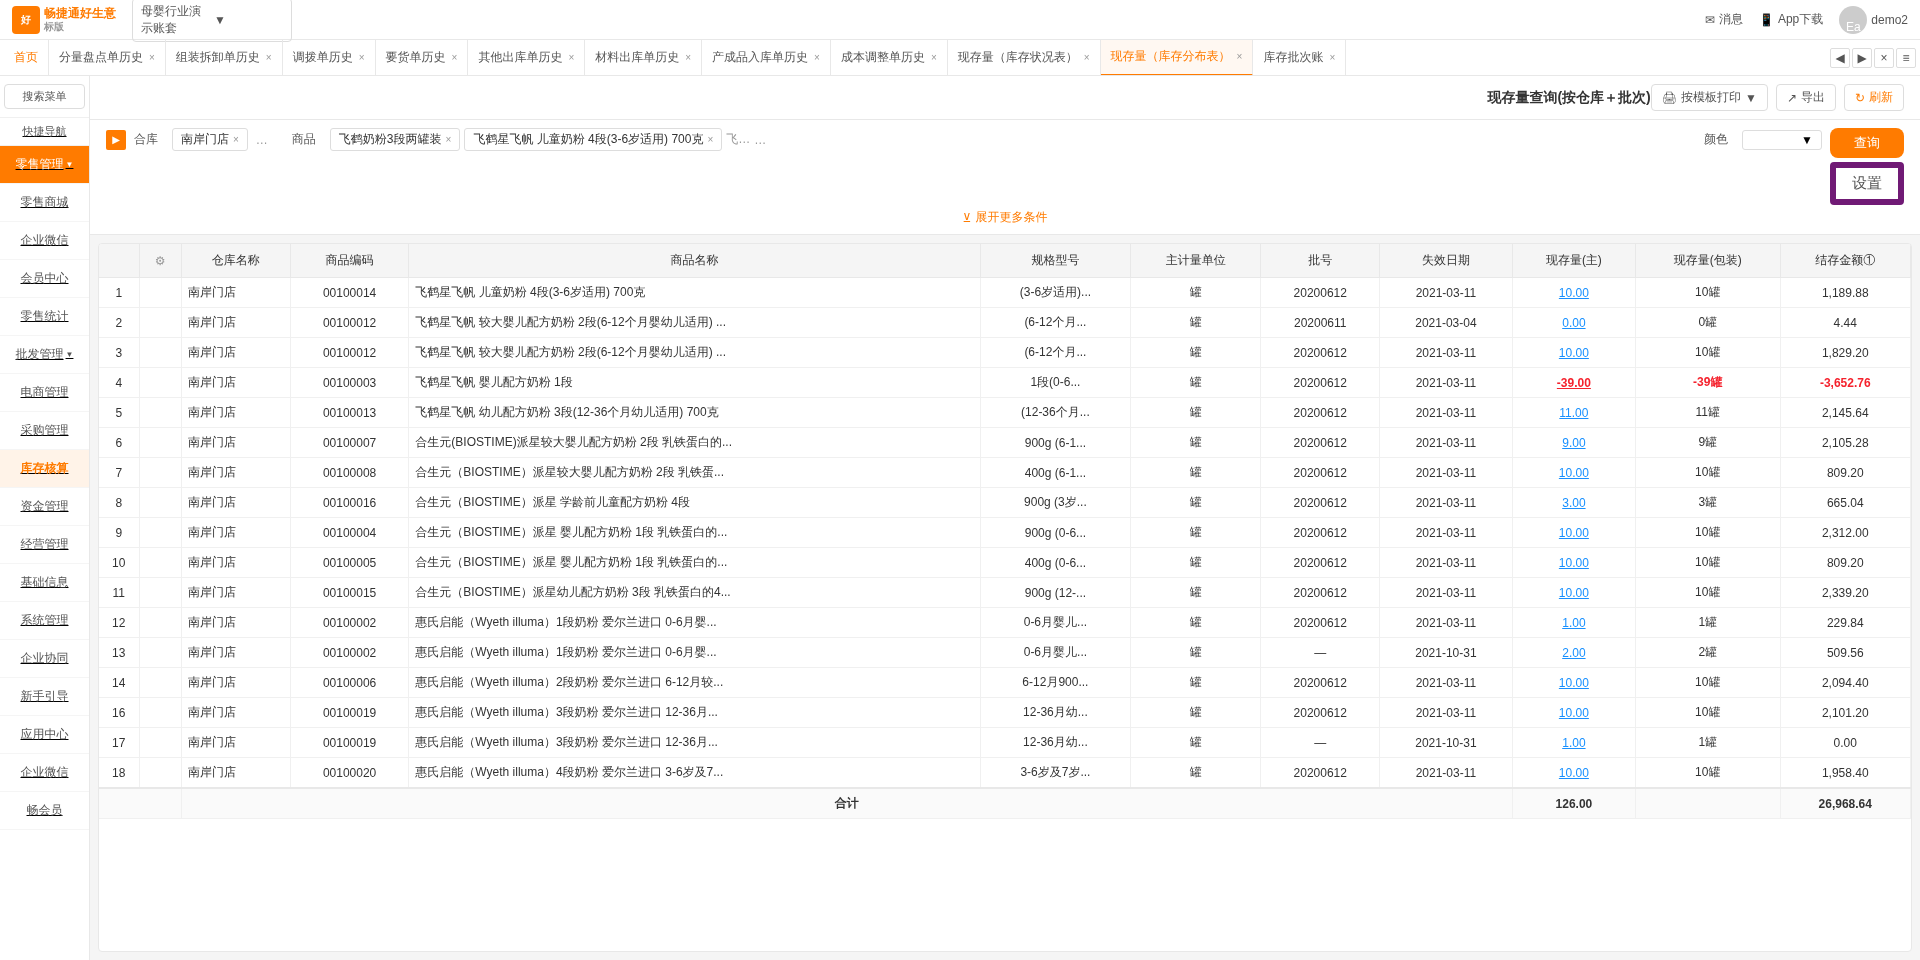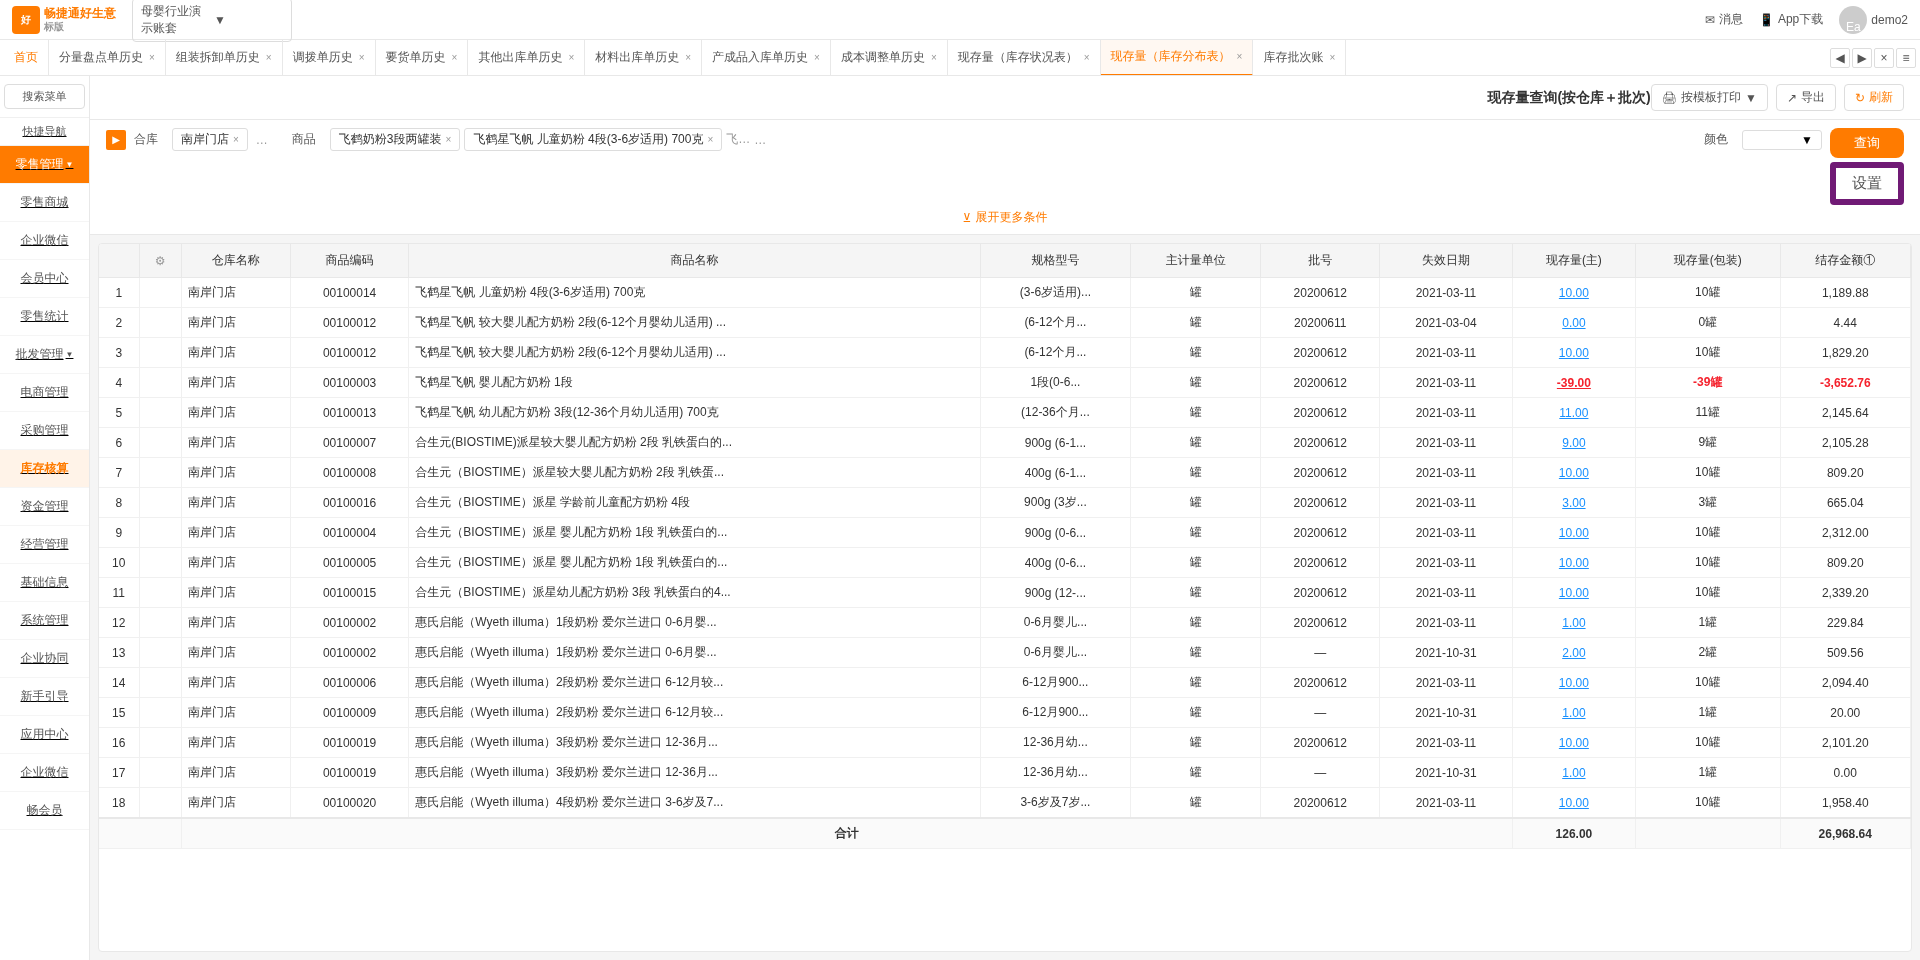--- a/index.html
+++ b/index.html
@@ -505,34 +505,20 @@
     <td class="left" style="max-width:320px;overflow:hidden;text-overflow:ellipsis;">惠氏启能（Wyeth illuma）2段奶粉 爱尔兰进口 6-12月较...</td>
     <td>6-12月900...</td>
     <td>罐</td>
     <td>20200612</td>
     <td>2021-03-11</td>
     <td class="link ">10.00</td>
     <td class="">10罐</td>
     <td class="">2,094.40</td>
   </tr>
             <tr>
-    <td>15</td>
-    <td></td>
-    <td class="left">南岸门店</td>
-    <td>00100009</td>
-    <td class="left" style="max-width:320px;overflow:hidden;text-overflow:ellipsis;">惠氏启能（Wyeth illuma）2段奶粉 爱尔兰进口 6-12月较...</td>
-    <td>6-12月900...</td>
-    <td>罐</td>
-    <td>—</td>
-    <td>2021-10-31</td>
-    <td class="link ">1.00</td>
-    <td class="">1罐</td>
-    <td class="">20.00</td>
-  </tr>
-            <tr>
     <td>16</td>
     <td></td>
     <td class="left">南岸门店</td>
     <td>00100019</td>
     <td class="left" style="max-width:320px;overflow:hidden;text-overflow:ellipsis;">惠氏启能（Wyeth illuma）3段奶粉 爱尔兰进口 12-36月...</td>
     <td>12-36月幼...</td>
     <td>罐</td>
     <td>20200612</td>
     <td>2021-03-11</td>
     <td class="link ">10.00</td>

